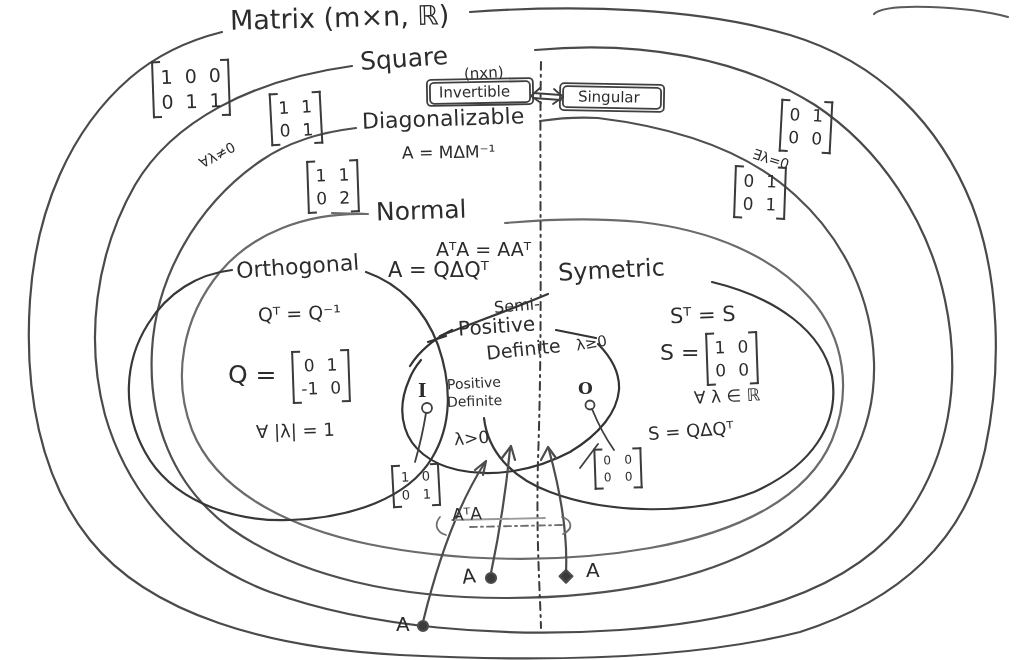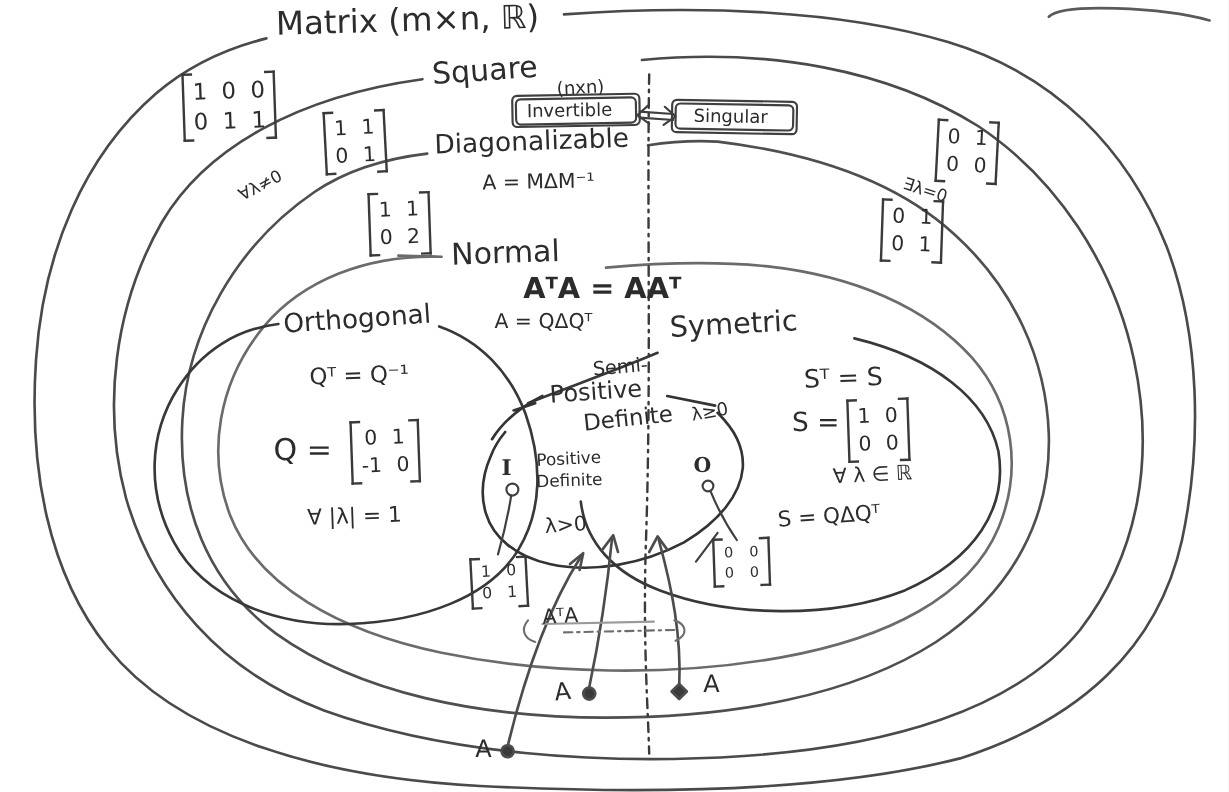--- a/index.html
+++ b/index.html
@@ -106,22 +106,22 @@
   <div class="lbl hand" style="left:360px; top:46px; font-size:25px; transform:rotate(-4deg);">Square</div>
   <div class="lbl hand" style="left:464px; top:66px; font-size:15px; transform:rotate(-3deg);">(nxn)</div>
 
   <div class="lbl hand" style="left:439px; top:85px; font-size:15px; transform:rotate(-1deg);">Invertible</div>
   <div class="lbl hand" style="left:578px; top:90px; font-size:15px; transform:rotate(1deg);">Singular</div>
 
   <div class="lbl hand" style="left:362px; top:108px; font-size:22px; transform:rotate(-2deg);">Diagonalizable</div>
   <div class="lbl hand" style="left:402px; top:144px; font-size:17px; transform:rotate(-1deg);">A = MΔM⁻¹</div>
 
   <div class="lbl hand" style="left:376px; top:198px; font-size:25px; transform:rotate(-2deg);">Normal</div>
-  <div class="lbl hand" style="left:436px; top:228px; font-size:24px;font-weight:bold;">AᵀA = AAᵀ</div>
-  <div class="lbl hand" style="left:412px; top:260px; font-size:17px;">A = QΔQᵀ</div>
+  <div class="lbl hand" style="left:436px; top:240px; font-size:19px;">AᵀA = AAᵀ</div>
+  <div class="lbl hand" style="left:388px; top:260px; font-size:21px;">A = QΔQᵀ</div>
 
   <div class="lbl hand" style="left:236px; top:256px; font-size:22px; transform:rotate(-4deg);">Orthogonal</div>
   <div class="lbl hand" style="left:258px; top:304px; font-size:19px; transform:rotate(-2deg);">Qᵀ = Q⁻¹</div>
   <div class="lbl hand" style="left:228px; top:362px; font-size:25px;">Q =</div>
   <div class="lbl hand" style="left:256px; top:422px; font-size:18px; transform:rotate(-2deg);">∀ |λ| = 1</div>
 
   <div class="lbl hand" style="left:558px; top:258px; font-size:24px; transform:rotate(-3deg);">Symetric</div>
   <div class="lbl hand" style="left:670px; top:305px; font-size:21px; transform:rotate(-2deg);">Sᵀ = S</div>
   <div class="lbl hand" style="left:660px; top:342px; font-size:22px;">S =</div>
   <div class="lbl hand" style="left:694px; top:388px; font-size:17px; transform:rotate(-3deg);">∀ λ ∈ ℝ</div>

